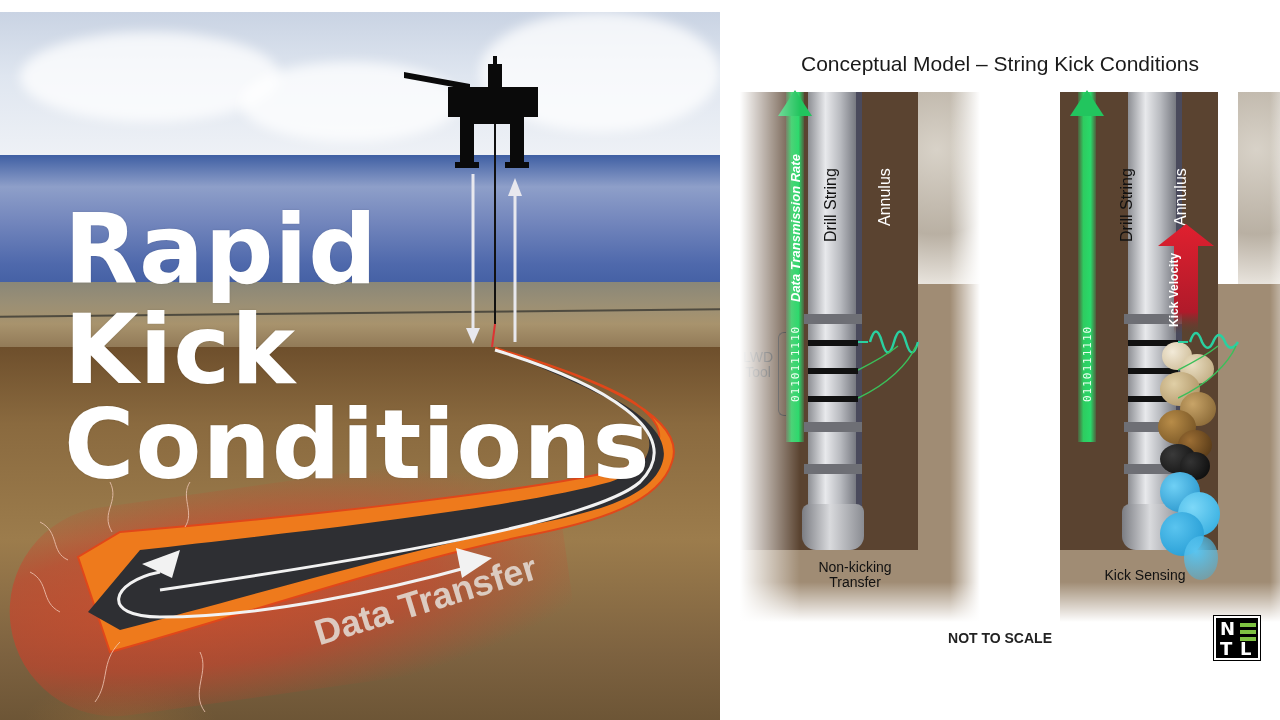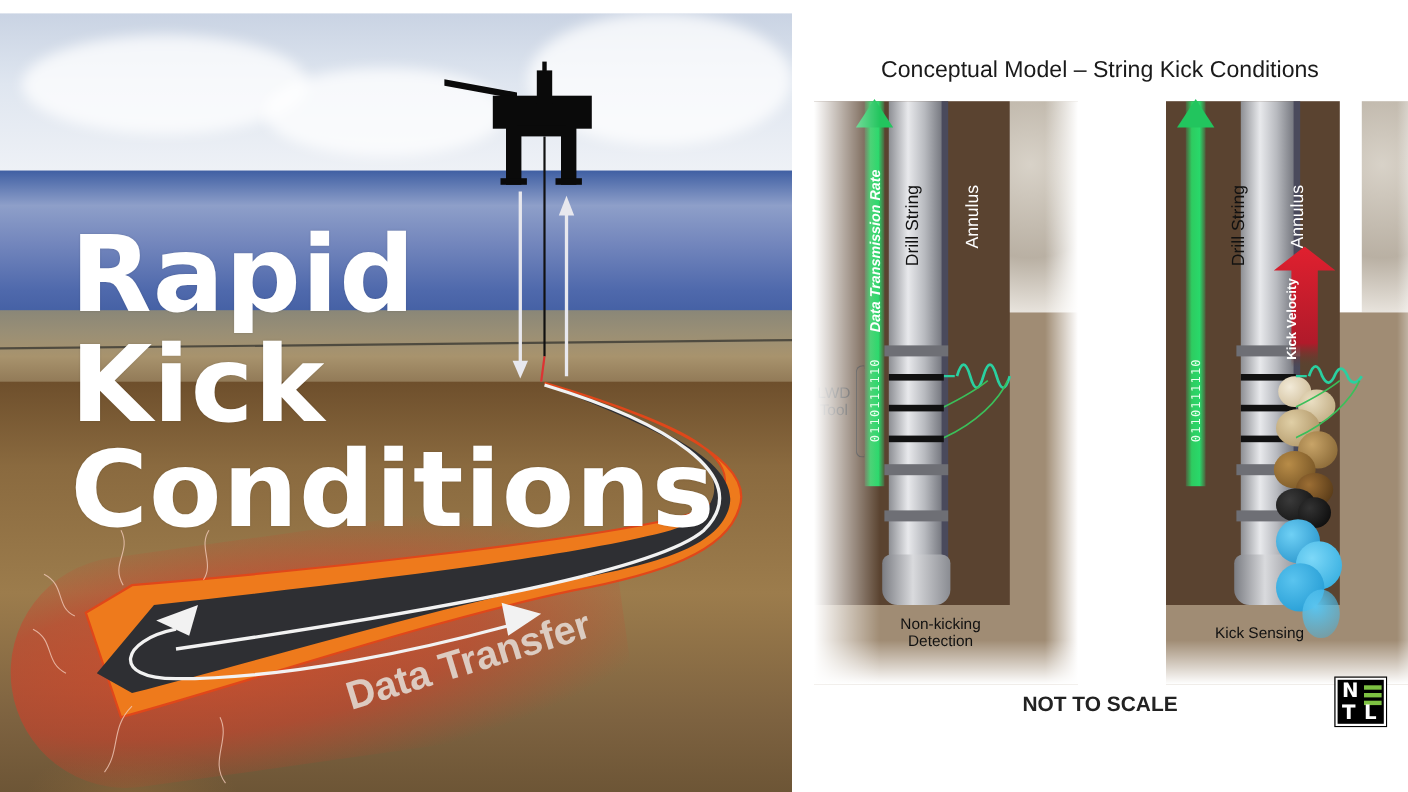--- a/index.html
+++ b/index.html
@@ -65,21 +65,21 @@
   .lbl-annulus { left: 136px; top: 44px; height: 90px; color: #ffffff; font-size: 16px; }
   .lwd { position: absolute; left: 0; top: 258px; font-size: 14px; line-height: 1.05; color: #111; text-align: center; width: 36px; }
   .brace { position: absolute; left: 38px; top: 240px; width: 8px; height: 84px; border: 1.5px solid #222; border-right: none; border-radius: 6px 0 0 6px; }
   .wave { position: absolute; left: 118px; top: 232px; }
   .scenario { position: absolute; top: 468px; width: 170px; text-align: center; font-size: 14px; color: #111; line-height: 1.1; z-index: 4; }
   .kick-arrow { position: absolute; left: 128px; top: 132px; width: 56px; height: 110px; }
   .kick-text { left: 140px; top: 175px; height: 60px; color: #fff; font-weight: bold; font-size: 12px; line-height: 1.05; }
   .blob { position: absolute; border-radius: 50%; }
 
   .caption { position: absolute; left: 720px; top: 628px; width: 560px; text-align: center; font-size: 15px; color: #222; }
-  .caption .bold { display: block; font-weight: bold; font-size: 19px; margin-top: 2px; }
+  .caption .bold { display: block; font-weight: bold; font-size: 14px; margin-top: 2px; }
   .netl { position: absolute; left: 1214px; top: 616px; width: 46px; height: 44px; background: #000; border: 2px solid #fff; outline: 1px solid #000; }
   .netl span { position: absolute; color: #fff; font-weight: bold; font-size: 18px; font-family: "DejaVu Sans", sans-serif; }
   .netl .gline { position: absolute; left: 24px; width: 16px; height: 4px; background: #7ec242; }
 </style>
 </head>
 <body>
 
 <div class="left">
   <div class="sky">
     <div class="cloud" style="left:20px;top:20px;width:260px;height:90px;"></div>
@@ -179,21 +179,21 @@
     <path d="M0,18 L10,18" stroke="#2ad0a0" stroke-width="2"></path>
     <path d="M12,18 C16,4 20,4 24,18 C28,32 32,32 36,18 C40,4 44,4 48,18 C52,32 56,32 60,18" fill="none" stroke="#2ad0a0" stroke-width="2.5"></path>
     <path d="M40,22 C30,30 20,36 0,46" fill="none" stroke="#3bbf5a" stroke-width="1.5"></path>
     <path d="M58,22 C50,40 30,60 0,74" fill="none" stroke="#3bbf5a" stroke-width="1.5"></path>
   </svg>
   <div class="fade-l"></div>
   <div class="fade-r"></div>
   <div class="formation-fade-bottom"></div>
   <div class="scenario" style="left:30px;">
     <span>Non-kicking</span><br>
-    <span>Detection</span>
+    <span>Transfer</span>
   </div>
 </div>
 
 <div class="well w-right">
   <div class="rock-top"></div>
   <div class="rock-bottom"></div>
   <div class="annulus" style="width:158px;"></div>
   <div class="pipe"></div>
   <div class="pipe-edge"></div>
   <div class="joint" style="top:222px;"></div>

